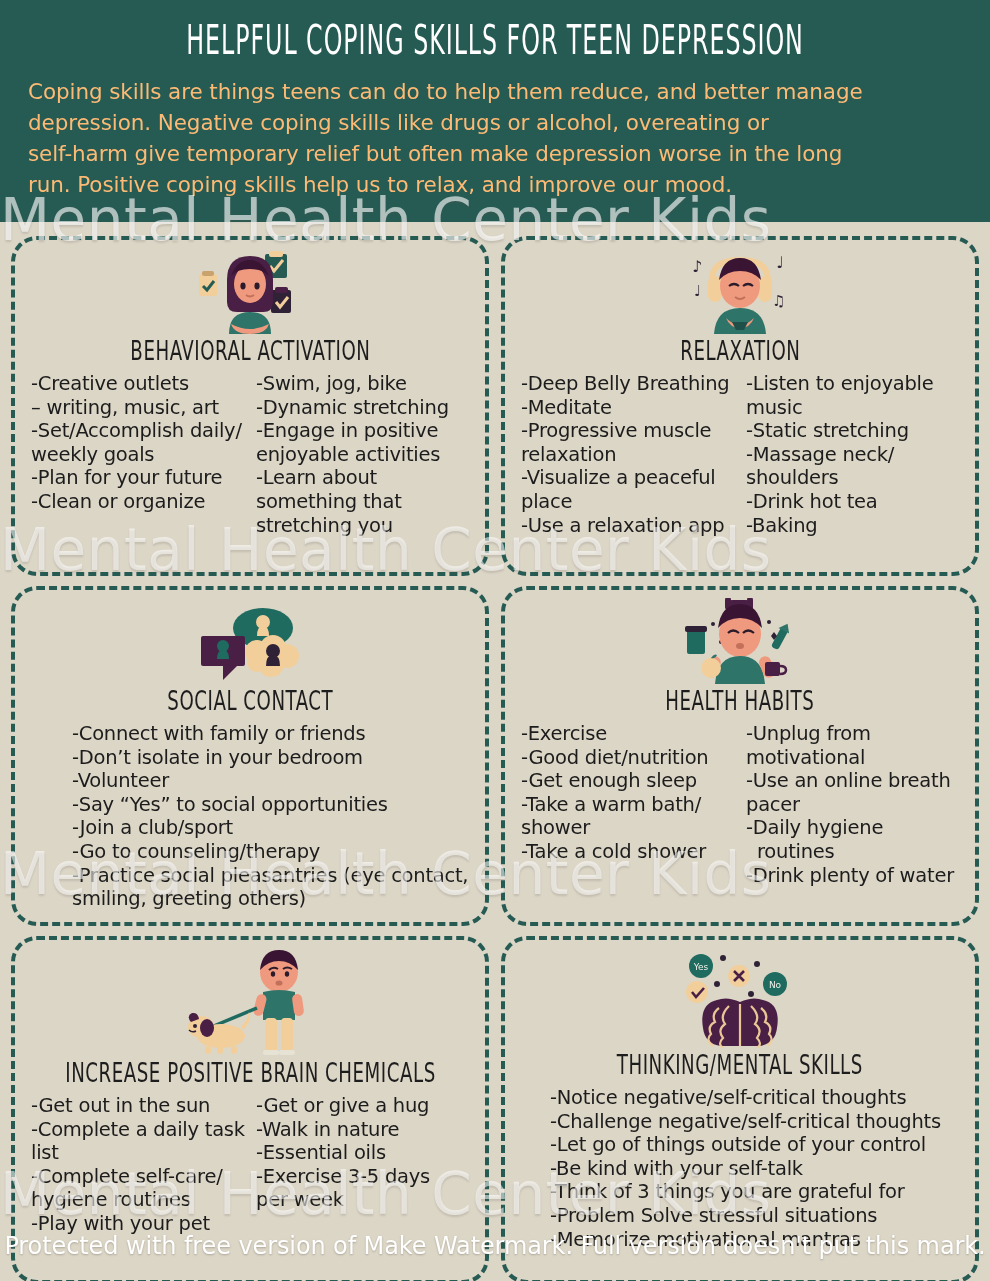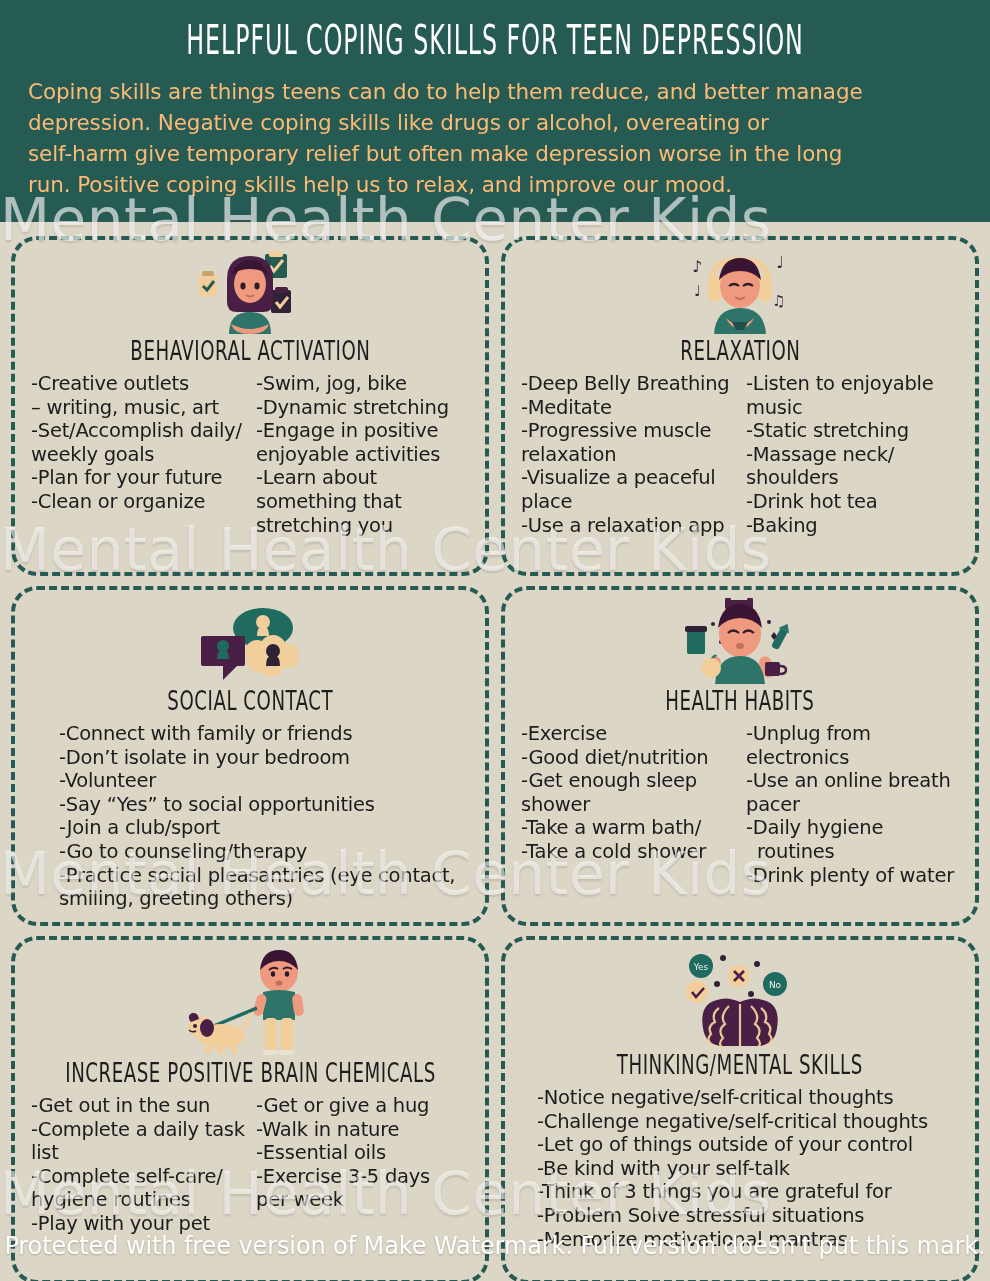--- a/index.html
+++ b/index.html
@@ -100,21 +100,21 @@
   .cols .col{flex:1;}
   .onecol{width:100%;padding-left:34px;box-sizing:border-box;}
   ul.items{list-style:none;margin:0;padding:0;}
   ul.items li{
     font-family:"DejaVu Sans","Liberation Sans",sans-serif;
     font-size:19.5px;line-height:23.6px;color:#1c1c1c;
     padding-left:11px;text-indent:-11px;
     letter-spacing:-0.25px;
   }
   .col ul.items{padding-left:6px;}
-  .wide li{font-size:19.5px;}
+  .wide li{font-size:19.5px;margin-left:13px;}
 
   
   svg{display:block;}
 </style>
 </head>
 <body>
 
 <div class="header">
   <div class="header-title">Helpful Coping Skills for Teen Depression</div>
   <div class="header-body">
@@ -297,29 +297,29 @@
         <path d="M103 68 q6 0 6 4 q0 4 -6 4" stroke="#4a1f45" stroke-width="2.5" fill="none"></path>
       </svg>
     </div>
     <div class="card-title">Health Habits</div>
     <div class="cols">
       <div class="col">
         <ul class="items">
           <li>-Exercise</li>
           <li>-Good diet/nutrition</li>
           <li>-Get enough sleep</li>
+          <li>-Take a warm bath/</li>
           <li>  shower</li>
-          <li>-Take a warm bath/</li>
           <li>-Take a cold shower</li>
         </ul>
       </div>
       <div class="col">
         <ul class="items">
           <li>-Unplug from</li>
-          <li>  electronics</li>
+          <li>  motivational</li>
           <li>-Use an online breath</li>
           <li>  pacer</li>
           <li>-Daily hygiene routines</li>
           <li>-Drink plenty of water</li>
         </ul>
       </div>
     </div>
   </div>
 
   <div class="card">

